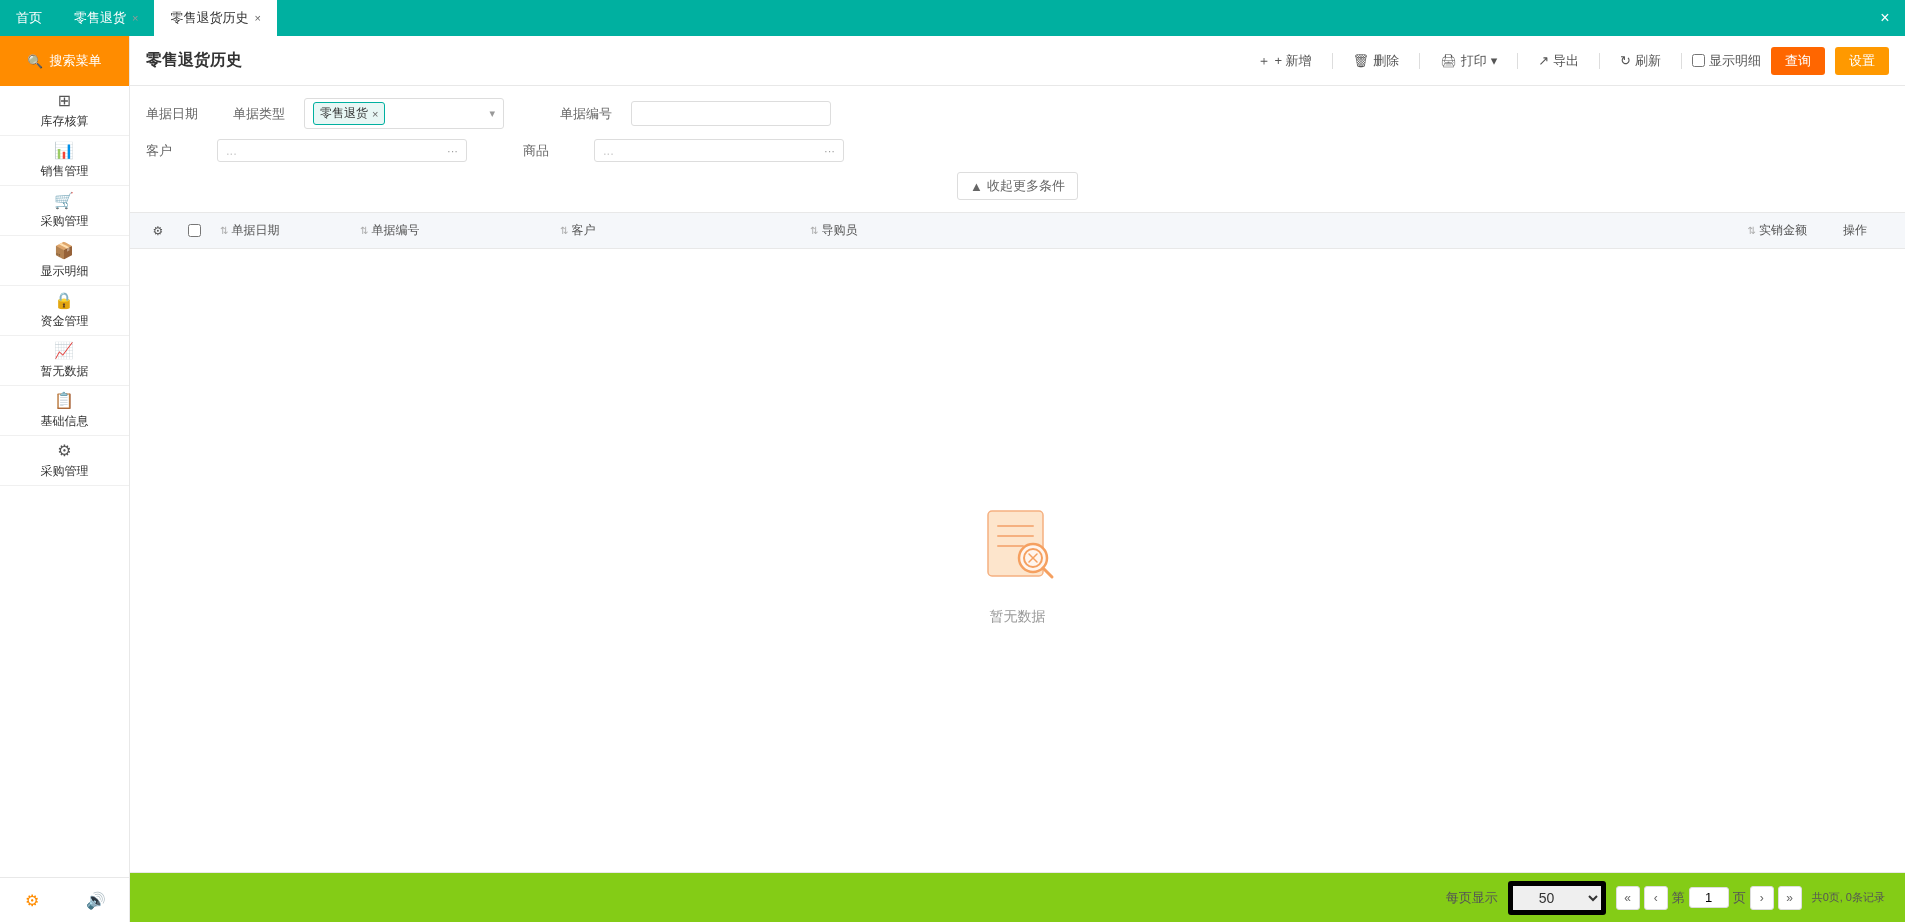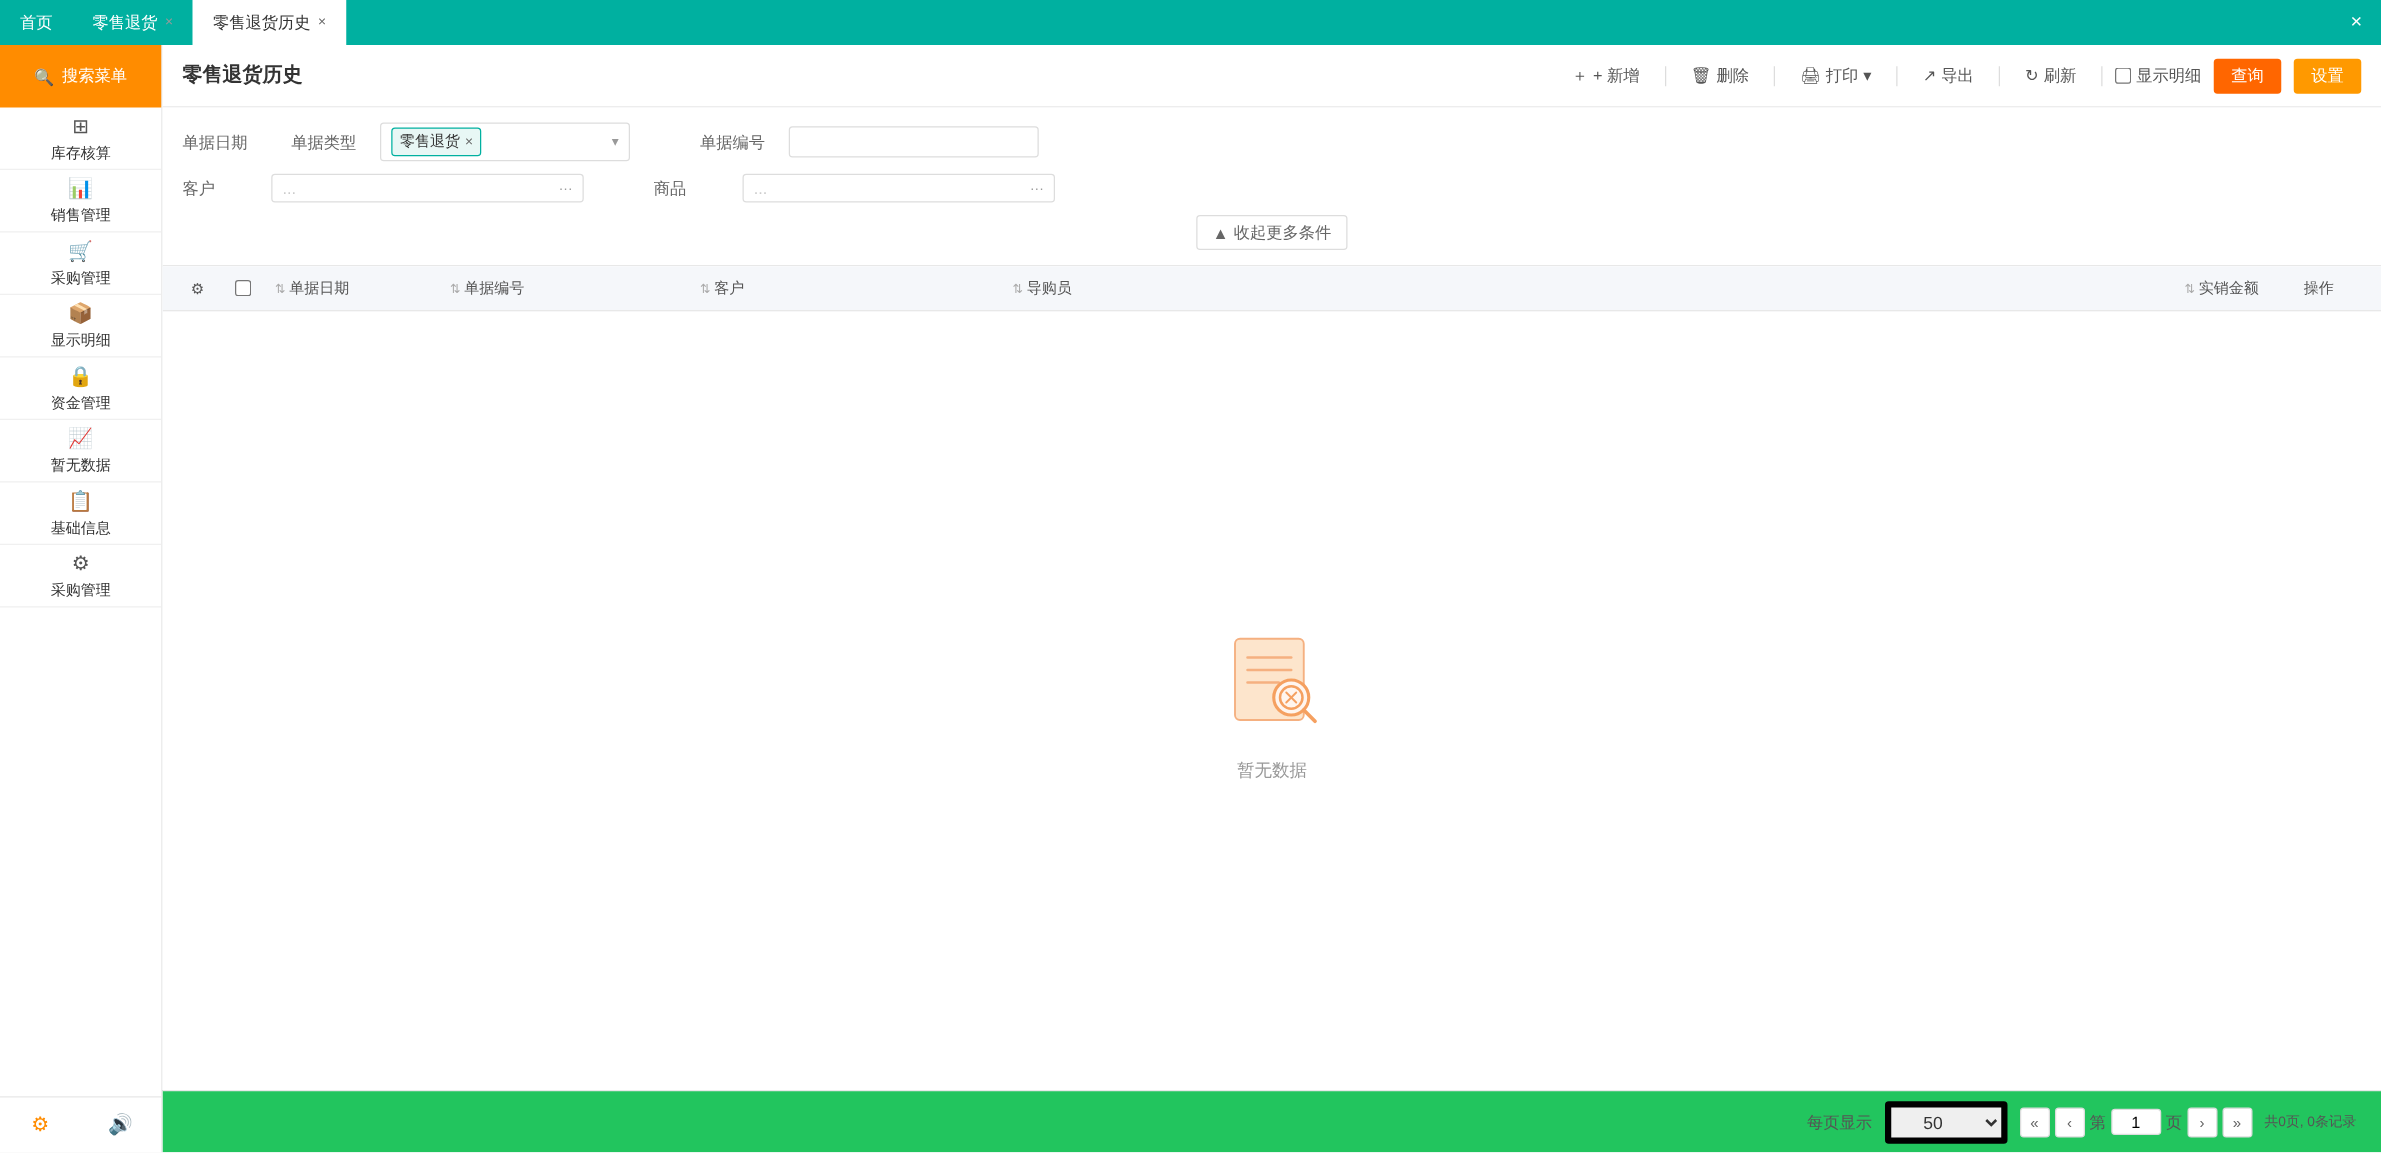--- a/index.html
+++ b/index.html
@@ -316,21 +316,21 @@
       height: 100px;
     }
     .empty-text {
       font-size: 14px;
       color: #999;
     }
 
     
     .pagination-bar {
       height: 50px;
-      background: #22c55e;
+      background: #84cc16;
       border-top: 1px solid #e8e8e8;
       display: flex;
       align-items: center;
       justify-content: flex-end;
       padding: 0 20px;
       gap: 10px;
       flex-shrink: 0;
     }
     .page-size-label { font-size: 13px; color: #555; }
     .page-size-select {

